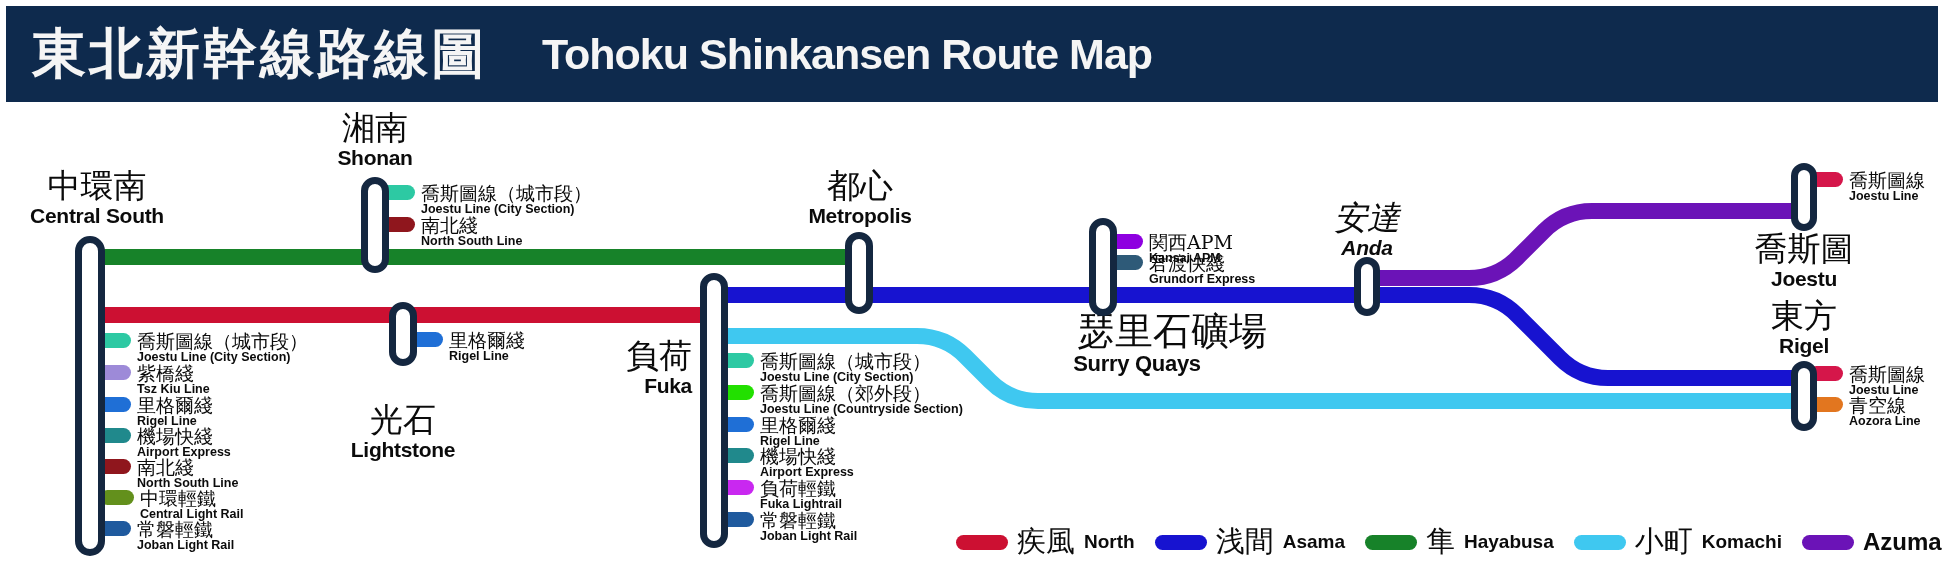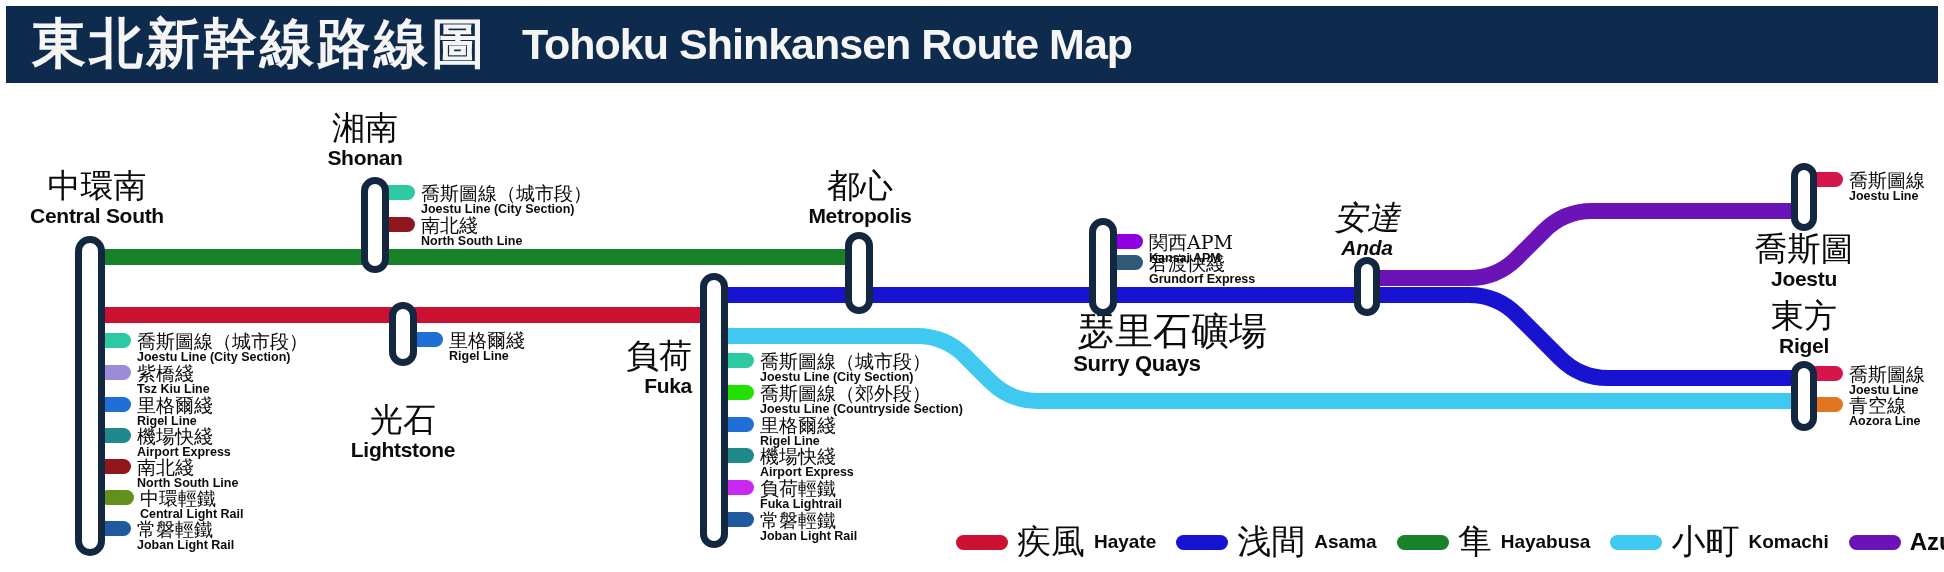--- a/index.html
+++ b/index.html
@@ -1,21 +1,21 @@
 <!DOCTYPE html>
 <html><head>
 <meta charset="utf-8">
 <style>
   html,body { margin:0; padding:0; background:#ffffff; }
   .canvas { position:relative; width:1944px; height:572px; background:#ffffff; overflow:hidden;
             font-family:"Liberation Sans", sans-serif; color:#0b0b0b; }
 
   
-  .header { position:absolute; left:6px; top:6px; width:1932px; height:77px;
-            display:flex; align-items:center; gap:34px; padding-left:26px; box-sizing:border-box; }
+  .header { position:absolute; left:6px; top:6px; width:1932px; height:96px;
+            display:flex; align-items:center; gap:54px; padding-left:26px; box-sizing:border-box; }
   .header-cjk { font-family:"DejaVu Serif", serif; font-weight:bold; font-size:54px;
                 color:#f5f5f5; letter-spacing:3px; white-space:nowrap; }
   .header-en  { font-size:43px; font-weight:bold; color:#f5f5f5; white-space:nowrap; letter-spacing:-1px; }
 
   
   .routes { position:absolute; left:0; top:0; z-index:1; }
   .routes path { fill:none; stroke-width:16px; }
 
   
   .pill { position:absolute; background:#ffffff; border:7px solid #142740;
@@ -33,21 +33,21 @@
   .conn { position:absolute; z-index:2; }
   .stub { position:absolute; left:0; top:2px; width:34px; height:15px; border-radius:8px; }
   .conn-text { margin-left:40px; }
   .conn-cjk { font-family:"DejaVu Serif", serif; font-size:19px; line-height:20px; white-space:nowrap; }
   .conn-en  { font-size:12.5px; font-weight:bold; line-height:13px; white-space:nowrap; }
 
   
   .legend { position:absolute; left:956px; top:524px; height:36px; display:flex; align-items:center; z-index:2; }
   .legend-item { display:flex; align-items:center; margin-right:20px; }
   .legend-swatch { width:52px; height:15px; border-radius:8px; margin-right:9px; }
-  .legend-cjk { font-family:Liberation Mono, monospace; font-size:34px; margin-right:9px; white-space:nowrap; }
+  .legend-cjk { font-family:Liberation Mono, monospace; font-size:29px; margin-right:9px; white-space:nowrap; }
   .legend-en  { font-size:19px; font-weight:bold; white-space:nowrap; }
   .legend-en.large { font-size:24px; }
 </style>
 </head>
 <body>
 
 <div class="canvas">
 
   <div class="header" style="background: rgb(14, 42, 77);">
     <span class="header-cjk">東北新幹線路線圖</span>
@@ -110,21 +110,21 @@
       </div>
   </div>
   <div class="conn" style="left:97px; top:519px;">
     <span class="stub" style="background: rgb(31, 90, 158);"></span>
     <div class="conn-text">
         <div class="conn-cjk">常磐輕鐵</div>
     <div class="conn-en">Joban Light Rail</div>
       </div>
   </div>
 
-  <div class="st-label" style="left:275px; top:109px; width:180px;">
+  <div class="st-label" style="left:285px; top:109px; width:180px;">
     <div class="cjk">湘南</div>
     <div class="en">Shonan</div>
   </div>
   <div class="pill" style="left:361px; top:177px; width:28px; height:96px;"></div>
   <div class="conn" style="left:381px; top:183px;">
     <span class="stub" style="background: rgb(45, 201, 163);"></span>
     <div class="conn-text">
         <div class="conn-cjk">喬斯圖線（城市段）</div>
     <div class="conn-en">Joestu Line (City Section)</div>
       </div>
@@ -260,21 +260,21 @@
     <div class="conn-text">
         <div class="conn-cjk">青空線</div>
     <div class="conn-en">Aozora Line</div>
       </div>
   </div>
 
   <div class="legend">
     <div class="legend-item">
       <span class="legend-swatch" style="background: rgb(204, 16, 50);"></span>
       <span class="legend-cjk">疾風</span>
-      <span class="legend-en">Hayate</span>
+      <span class="legend-en">North</span>
     </div>
     <div class="legend-item">
       <span class="legend-swatch" style="background: rgb(23, 19, 208);"></span>
       <span class="legend-cjk">浅間</span>
       <span class="legend-en">Asama</span>
     </div>
     <div class="legend-item">
       <span class="legend-swatch" style="background: rgb(23, 130, 41);"></span>
       <span class="legend-cjk">隼</span>
       <span class="legend-en">Hayabusa</span>

